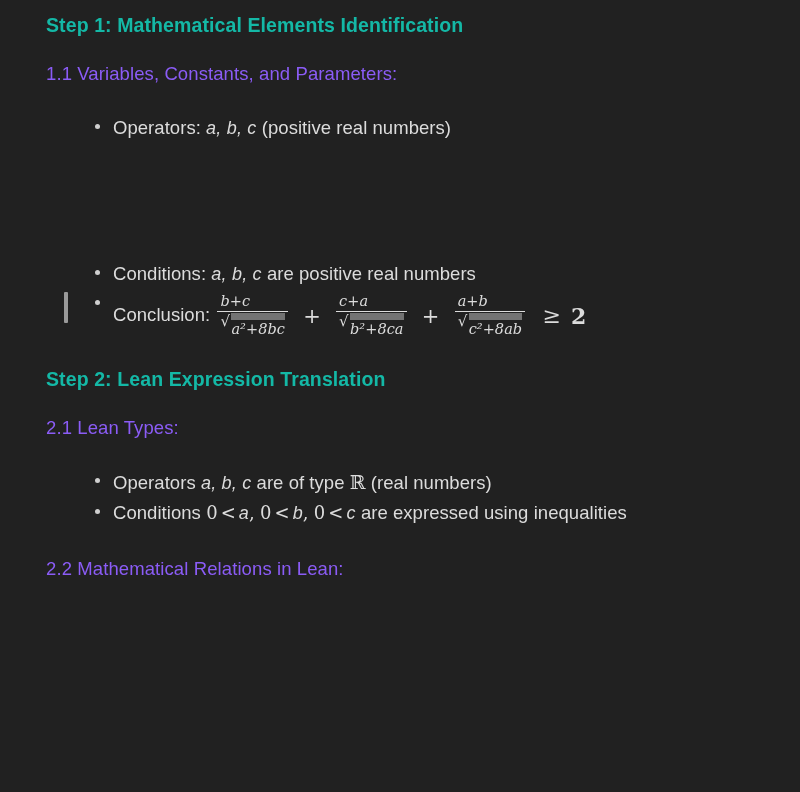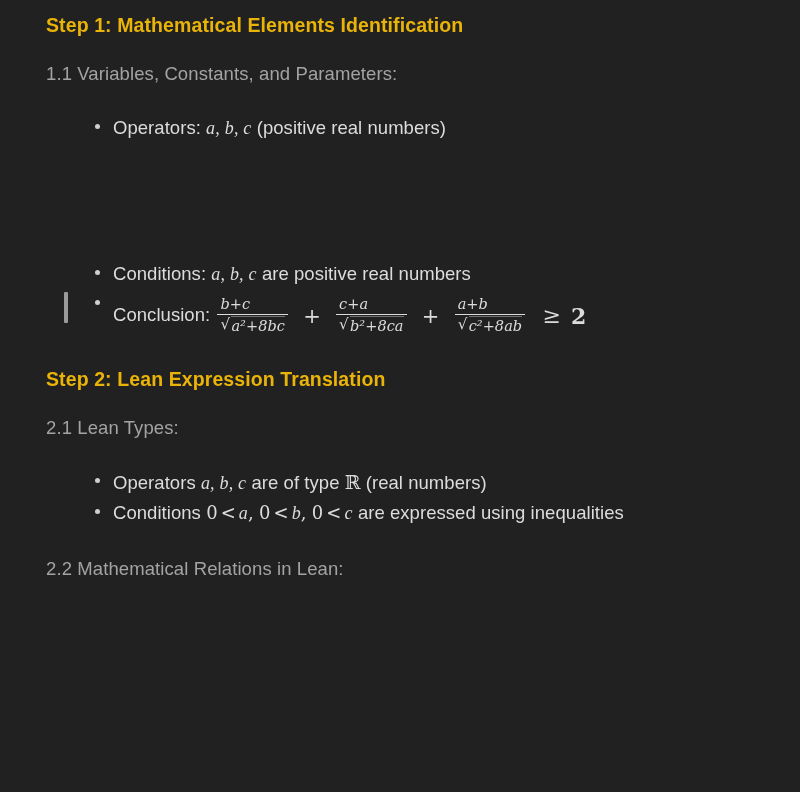--- a/index.html
+++ b/index.html
@@ -24,29 +24,29 @@
   }
 
   .content {
     padding: 14px 16px 0 46px;
     box-sizing: border-box;
   }
 
   h3.step-heading {
     font-size: 19.5px;
     font-weight: bold;
-    color: #eab308;
+    color: #14b8a6;
     margin: 0;
     letter-spacing: 0.1px;
   }
 
   p.sub-heading {
     font-size: 18.5px;
     font-weight: normal;
-    color: #a3a3a3;
+    color: #8b5cf6;
     margin: 0;
     letter-spacing: 0.1px;
   }
 
   ul.bullets {
     list-style: none;
     margin: 0;
     padding: 0;
   }
 
@@ -73,21 +73,21 @@
   .sp-h1 { height: 26px; }
   .sp-h2 { height: 30px; }
   .sp-b  { height: 28px; }
   .sp-s  { height: 26px; }
 
   .row { line-height: 30px; }
   .row-tall { line-height: 52px; }
 
   
   .mi {
-    font-family: Liberation Serif, serif;
+    font-family: Liberation Sans, sans-serif;
     font-style: italic;
     font-size: 18px;
     letter-spacing: 0.2px;
   }
   .mn {
     font-family: "DejaVu Serif", "Liberation Serif", serif;
     font-style: normal;
     font-size: 18px;
   }
   .mo {
@@ -154,21 +154,21 @@
   }
   .sqrt-wrap .radsign {
     position: absolute;
     left: 0;
     top: -1px;
     font-size: 15px;
     font-style: normal;
   }
   .sqrt-wrap .vinc {
     display: inline-block;
-    border-top: 1px solid #737373;
+    border-top: 7px solid #737373;
     padding-top: 0px;
   }
   .plusbig {
     font-family: "DejaVu Serif", "Liberation Serif", serif;
     font-size: 21px;
     padding: 0 8px;
     vertical-align: middle;
   }
   .gebig {
     font-family: "DejaVu Serif", "Liberation Serif", serif;

